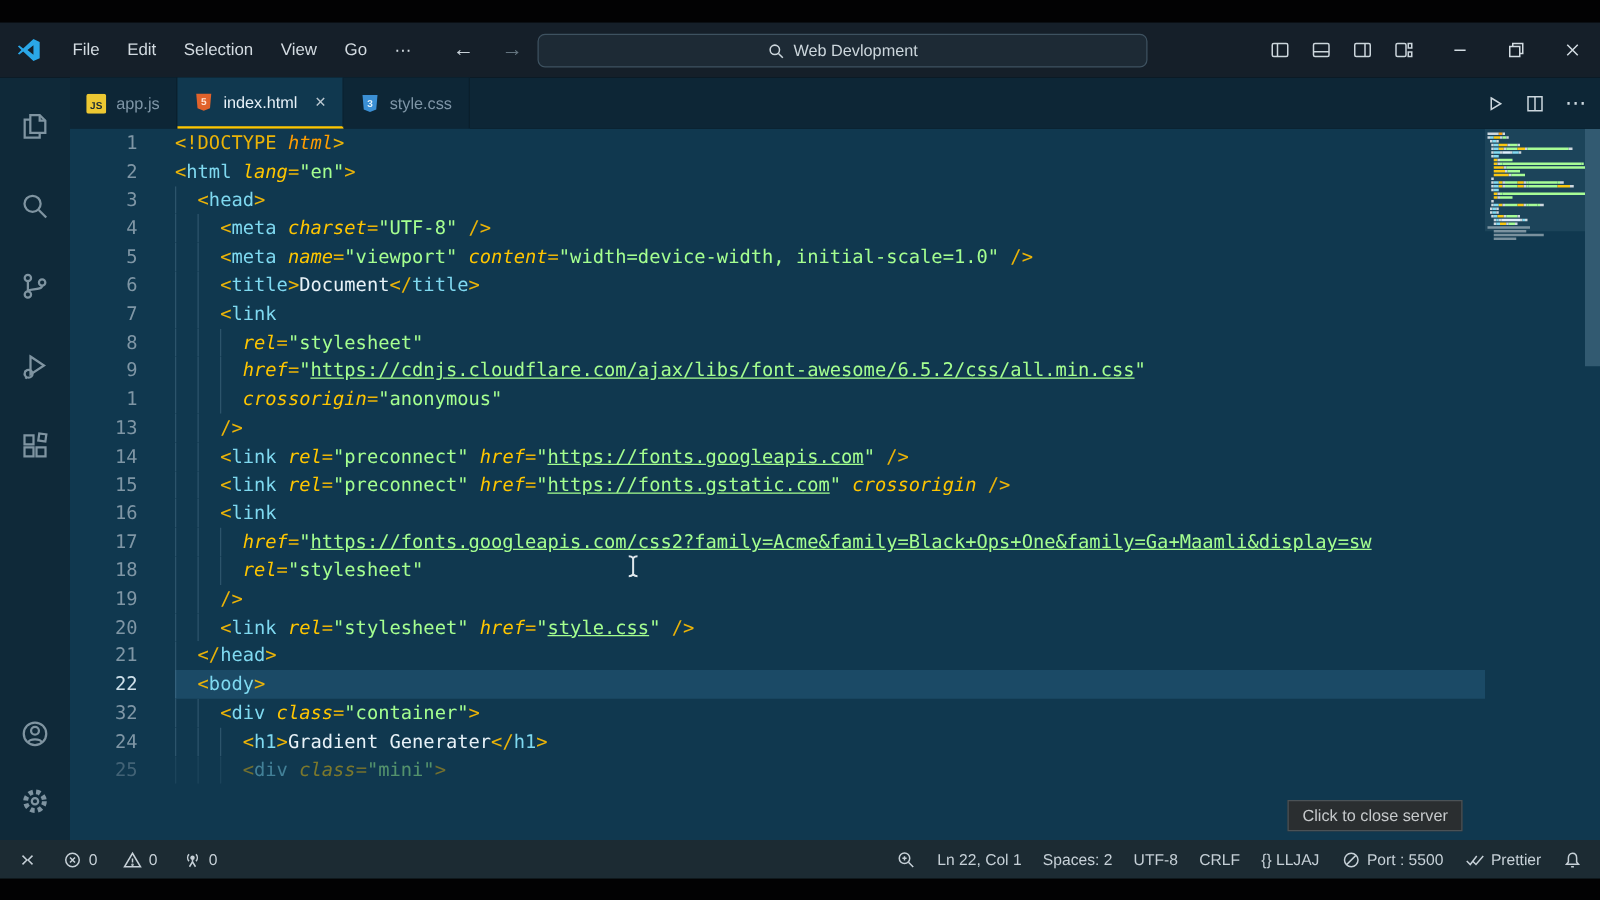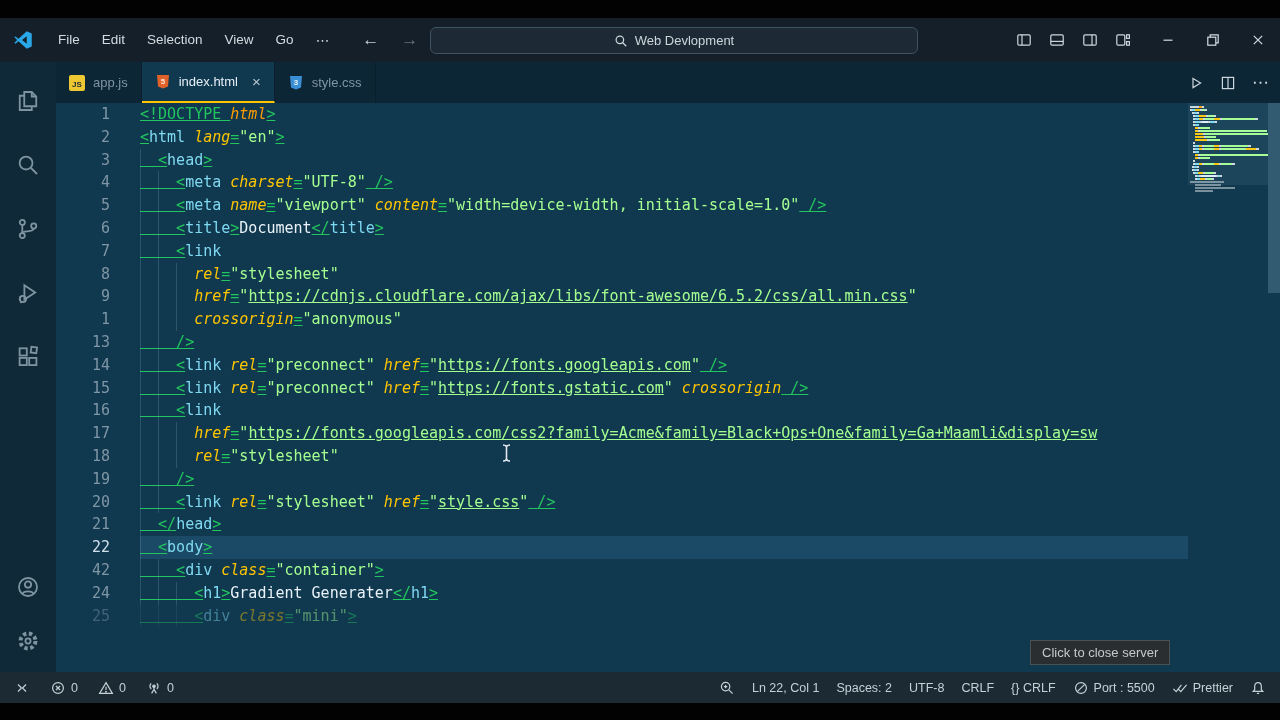--- a/index.html
+++ b/index.html
@@ -47,21 +47,21 @@
   #code-area { position:absolute; left:56px; top:103px; width:1224px; height:569px;
                background:#10384f; overflow:hidden; }
   #rows { position:absolute; left:0; top:0; width:1132px; height:570px; overflow:hidden; }
   .row { display:flex; height:22.8px; font:15px/22.8px "DejaVu Sans Mono", monospace; }
   .ln { width:54px; text-align:right; color:#7f96a5; flex:none; }
   .row.cur .ln { color:#cfe0ea; }
   .line { position:relative; margin-left:30px; flex:1; white-space:pre; overflow:hidden; }
   .row.cur .line { background:#1b4a66; }
   .row.dim .line, .row.dim .ln { opacity:.45; }
   .guide { position:absolute; top:0; bottom:0; width:1px; background:rgba(126,167,190,.25); }
-  .tk-p { color:#22c55e;text-decoration:underline; } .tk-g { color:#7fd9f0; }
+  .tk-p { color:#eab308; } .tk-g { color:#7fd9f0; }
   .tk-a { color:#ffc600; font-style:italic; }
   .tk-s { color:#a5ff90; } .tk-x { color:#e8f2f8; }
   .tk-u { color:#a5ff90; text-decoration:underline; }
   .tk-d { color:#ff9d00; font-style:italic; }
 
   
   #minimap { position:absolute; right:12px; top:0; width:80px; height:569px; background:#10384f; overflow:hidden; }
   #mm-slider { position:absolute; right:12px; top:0; width:80px; height:82px; background:rgba(200,225,240,.07); }
   .mm-line { height:2px; margin:0 0 1px 0; white-space:nowrap; font-size:0; }
   .mm-tk { display:inline-block; height:2px; }
@@ -370,21 +370,21 @@
         </div>
         <div class="row">
           <span class="ln">21</span>
           <span class="line"><span class="guide" style="left: 0ch;"></span><span class="tk-p">  &lt;/</span><span class="tk-g">head</span><span class="tk-p">&gt;</span></span>
         </div>
         <div class="row cur">
           <span class="ln">22</span>
           <span class="line"><span class="guide" style="left: 0ch;"></span><span class="tk-p">  &lt;</span><span class="tk-g">body</span><span class="tk-p">&gt;</span></span>
         </div>
         <div class="row">
-          <span class="ln">42</span>
+          <span class="ln">32</span>
           <span class="line"><span class="guide" style="left: 0ch;"></span><span class="guide" style="left: 2ch;"></span><span class="tk-p">    &lt;</span><span class="tk-g">div</span><span class="tk-a"> class</span><span class="tk-p">=</span><span class="tk-s">"container"</span><span class="tk-p">&gt;</span></span>
         </div>
         <div class="row">
           <span class="ln">24</span>
           <span class="line"><span class="guide" style="left: 0ch;"></span><span class="guide" style="left: 2ch;"></span><span class="guide" style="left: 4ch;"></span><span class="tk-p">      &lt;</span><span class="tk-g">h1</span><span class="tk-p">&gt;</span><span class="tk-x">Gradient Generater</span><span class="tk-p">&lt;/</span><span class="tk-g">h1</span><span class="tk-p">&gt;</span></span>
         </div>
         <div class="row dim">
           <span class="ln">25</span>
           <span class="line"><span class="guide" style="left: 0ch;"></span><span class="guide" style="left: 2ch;"></span><span class="guide" style="left: 4ch;"></span><span class="tk-p">      &lt;</span><span class="tk-g">div</span><span class="tk-a"> class</span><span class="tk-p">=</span><span class="tk-s">"mini"</span><span class="tk-p">&gt;</span></span>
         </div>
@@ -490,21 +490,21 @@
         <div class="sb-item">
           <span>Spaces: 2</span>
         </div>
         <div class="sb-item">
           <span>UTF-8</span>
         </div>
         <div class="sb-item">
           <span>CRLF</span>
         </div>
         <div class="sb-item">
-          <span>{} CRLF</span>
+          <span>{} LLJAJ</span>
         </div>
         <div class="sb-item">
           <span class="ic">
             <svg width="16" height="16" viewBox="0 0 16 16" fill="none" stroke="currentColor" stroke-width="1.2">
               <circle cx="8" cy="8" r="5.4"></circle>
               <path d="M4.3 11.7 L11.7 4.3"></path>
             </svg>
           </span>
           <span>Port : 5500</span>
         </div>

